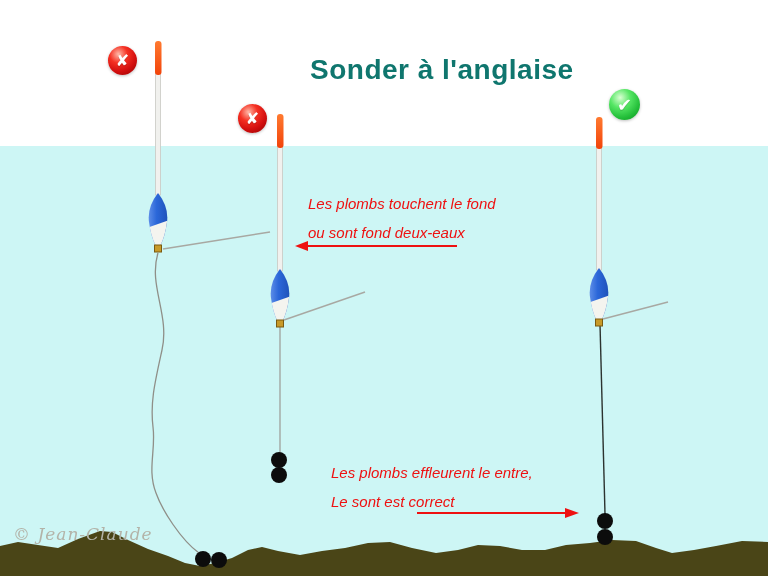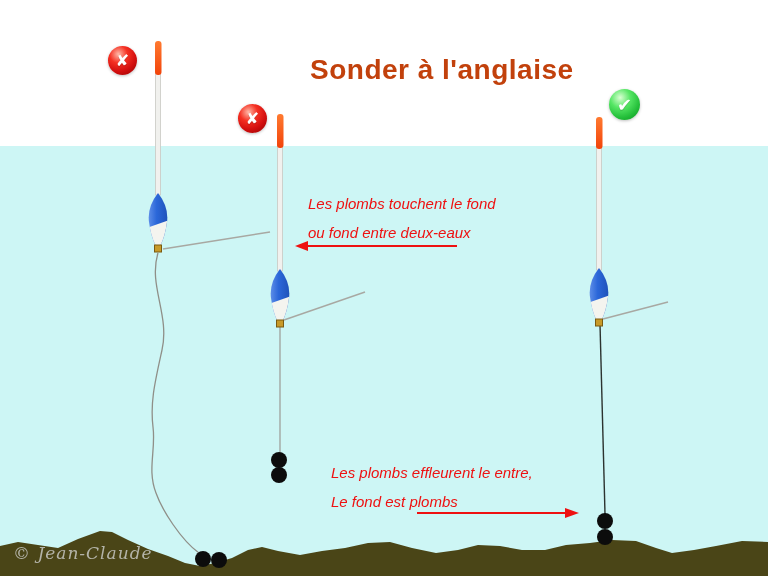--- a/index.html
+++ b/index.html
@@ -3,21 +3,21 @@
 <meta charset="utf-8">
 <style>
   html,body{margin:0;padding:0;background:#888;}
   .stage{
     position:relative;width:768px;height:576px;background:#ffffff;
     overflow:hidden;font-family:"Liberation Sans",sans-serif;
   }
   .scene{position:absolute;left:0;top:0;width:768px;height:576px;}
   .page-title{
     position:absolute;left:310px;top:54px;
-    font-size:28px;font-weight:bold;color:#c2410c;letter-spacing:0.5px;
+    font-size:28px;font-weight:bold;color:#0f766e;letter-spacing:0.5px;
     white-space:nowrap;
   }
   .note{
     position:absolute;color:#ee1111;font-style:italic;
     font-size:15px;line-height:29px;white-space:nowrap;
   }
   .note-wrong{left:308px;top:189px;}
   .note-right{left:331px;top:458px;}
   .badge{
     position:absolute;border-radius:50%;
@@ -30,21 +30,21 @@
     width:29px;height:29px;font-size:16px;
     background:radial-gradient(circle at 36% 28%, #ffb9a8 0%, #f53022 32%, #d30f0f 62%, #8e0000 100%);
   }
   .badge-error-1{left:108px;top:46px;}
   .badge-error-2{left:238px;top:104px;}
   .badge-ok{
     left:609px;top:89px;width:31px;height:31px;font-size:18px;
     background:radial-gradient(circle at 36% 28%, #d9ffd2 0%, #55e664 34%, #22bd38 68%, #0c8d1f 100%);
   }
   .copyright{
-    position:absolute;left:13px;top:543px;
+    position:absolute;left:13px;top:524px;
     font-family:"DejaVu Serif",serif;font-style:italic;
     font-size:17px;color:#b3b3a8;letter-spacing:1px;white-space:nowrap;
   }
 </style>
 </head>
 <body>
 
 <div class="stage">
 
   <svg class="scene" viewBox="0 0 768 576" xmlns="http://www.w3.org/2000/svg">
@@ -133,22 +133,22 @@
   </div>
   <div class="badge badge-error badge-error-2">
     <span>✘</span>
   </div>
   <div class="badge badge-ok">
     <span>✔</span>
   </div>
 
   <div class="note note-wrong">
     <div>Les plombs touchent le fond</div>
-    <div>ou fond entre deux-eaux</div>
+    <div>ou sont fond deux-eaux</div>
   </div>
   <div class="note note-right">
     <div>Les plombs effleurent le entre,</div>
-    <div>Le fond est plombs</div>
+    <div>Le sont est correct</div>
   </div>
 
   <div class="copyright">© Jean-Claude</div>
 
 </div>
 
 </body></html>

